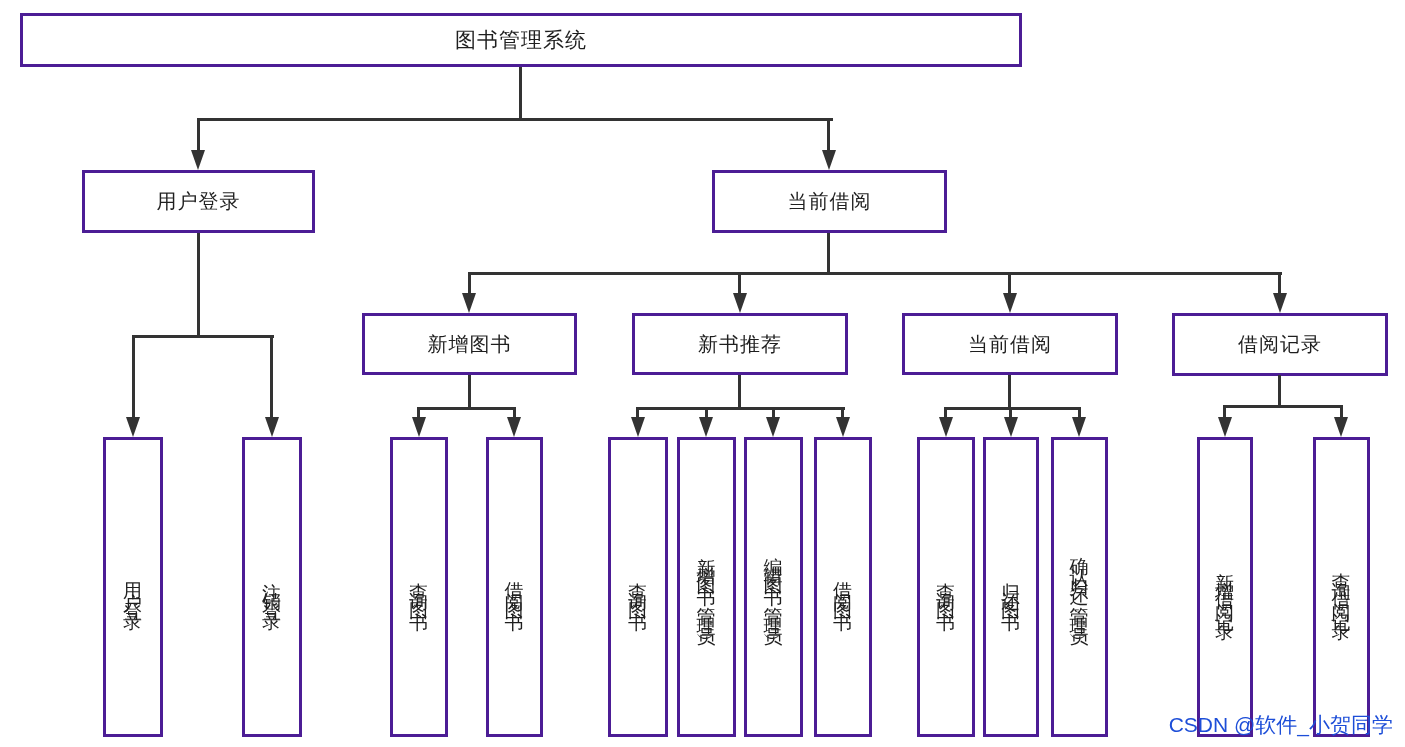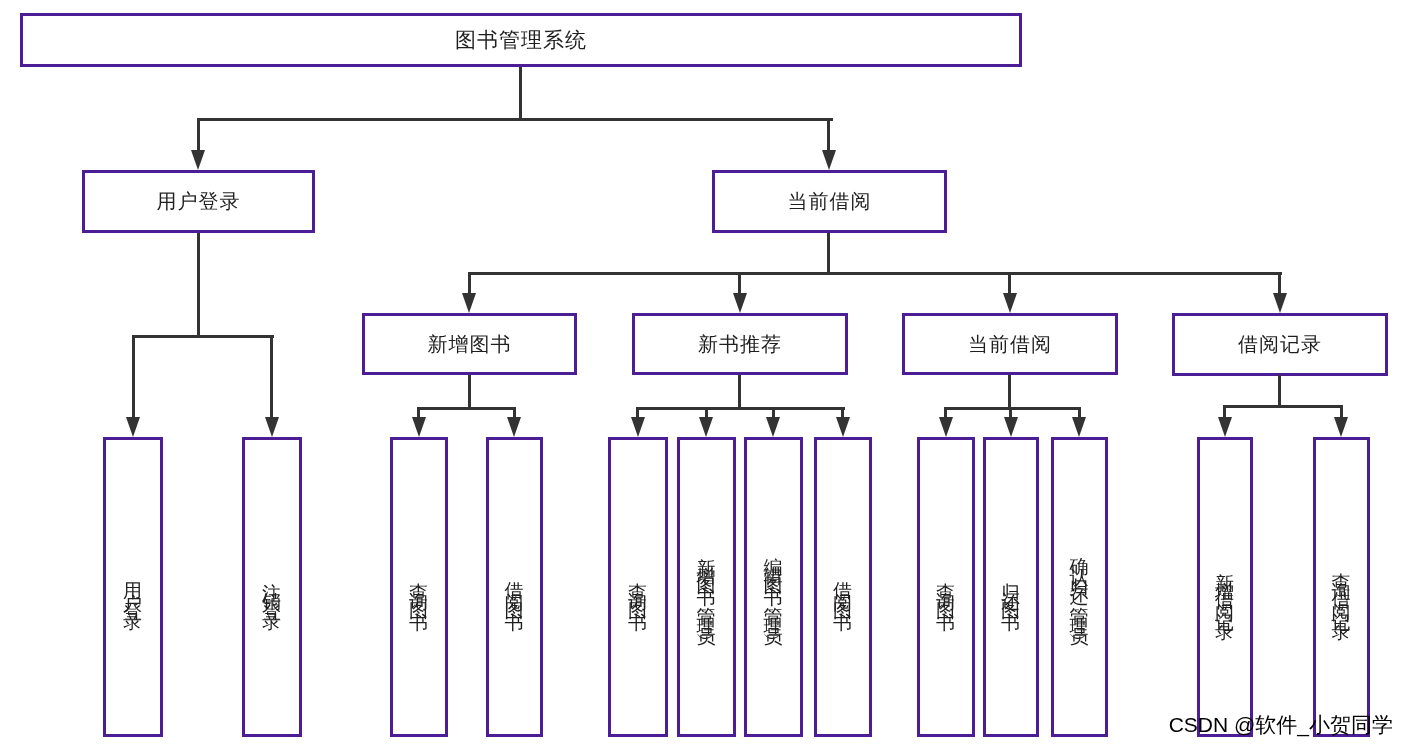--- a/index.html
+++ b/index.html
@@ -38,21 +38,21 @@
     width: 0; height: 0;
     border-left: 7px solid transparent;
     border-right: 7px solid transparent;
     border-top: 20px solid #333333;
   }
   .watermark {
     position: absolute;
     right: 12px;
     bottom: 8px;
     font-size: 21px;
-    color: #000000;
+    color: #1d4ed8;
     white-space: nowrap;
   }
 </style>
 </head>
 <body>
 
 <div class="canvas">
 
   <div class="box root" style="left:20px;top:13px;width:1002px;height:54px">
     <span class="hlabel">图书管理系统</span>

